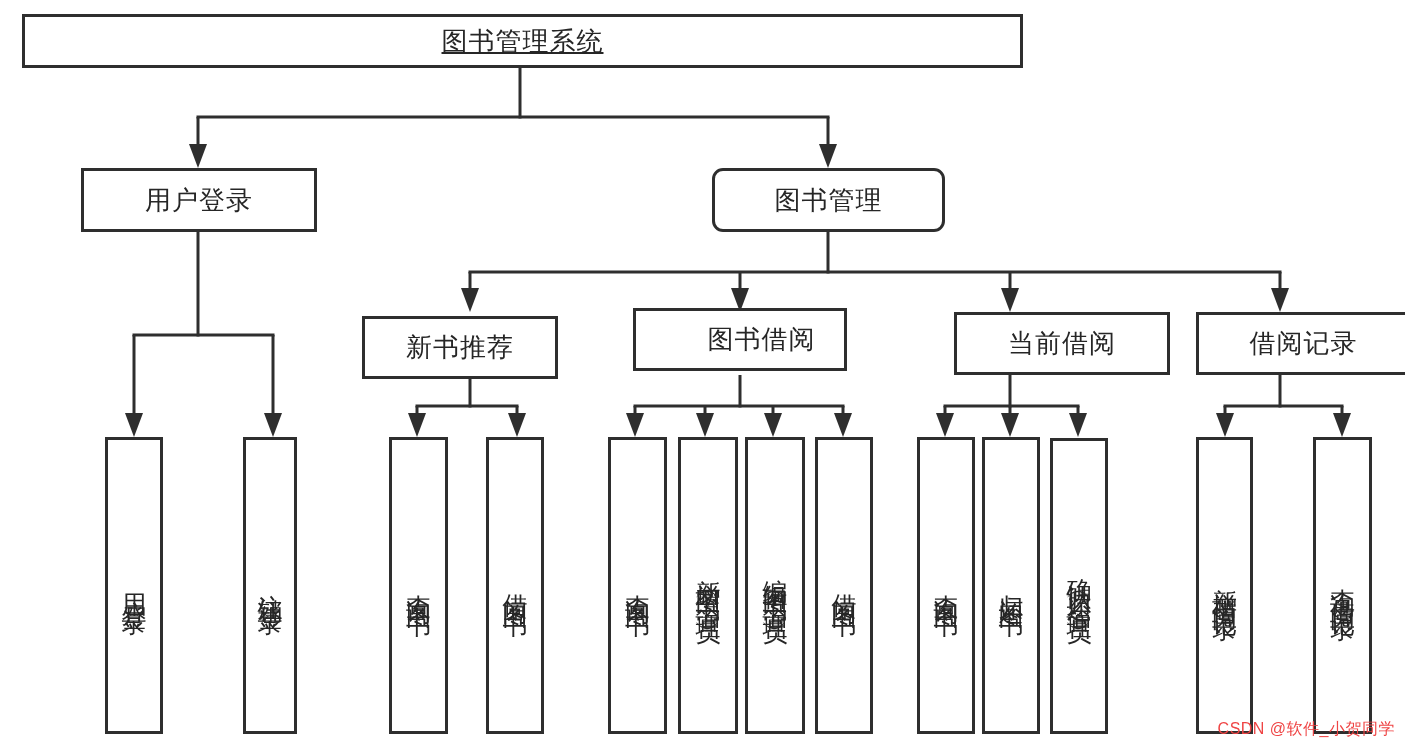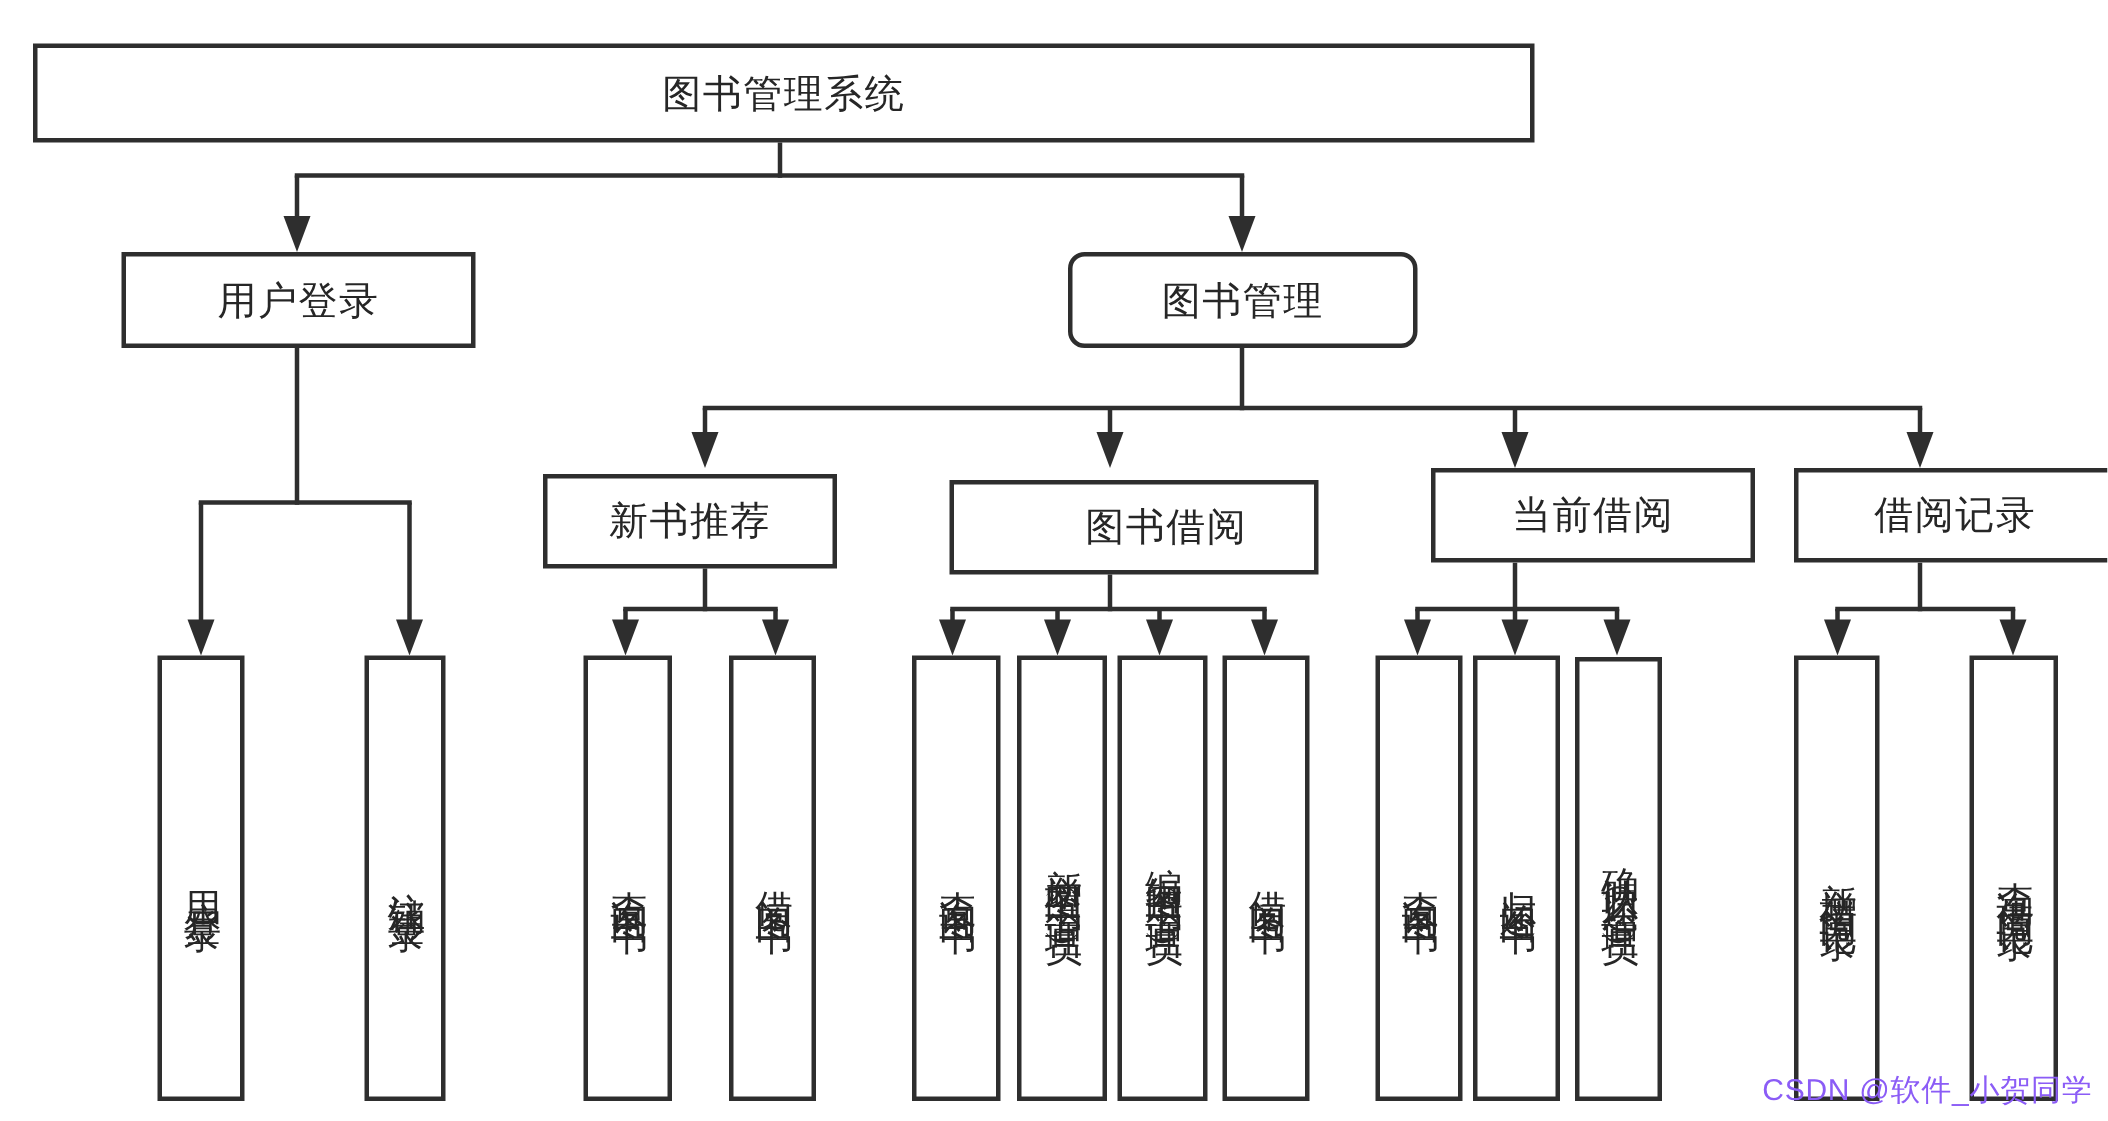--- a/index.html
+++ b/index.html
@@ -16,21 +16,21 @@
     color:#262626;z-index:2;
   }
   .node.h{font-size:26px;letter-spacing:1px;}
   .node.v{font-size:25px;}
   .node.v .vtext{
     writing-mode:vertical-rl;text-orientation:mixed;letter-spacing:6px;
     line-height:1;white-space:nowrap;
   }
   .watermark{
     position:absolute;right:10px;bottom:7px;z-index:5;
-    color:#8b5cf6;font-size:20px;letter-spacing:0.5px;white-space:nowrap;
+    color:#ef4444;font-size:16px;letter-spacing:0.5px;white-space:nowrap;
   }
 </style>
 </head>
 <body>
 
 <div class="canvas">
 
   <svg class="wires" viewBox="0 0 1405 747">
 
     <g>
@@ -100,35 +100,35 @@
     <g>
       <line x1="1280" y1="375" x2="1280" y2="407.5"></line>
       <line x1="1223.5" y1="406" x2="1343.5" y2="406"></line>
       <line x1="1225" y1="406" x2="1225" y2="419"></line>
         <polygon points="1216,413 1234,413 1225,437"></polygon>
       <line x1="1342" y1="406" x2="1342" y2="419"></line>
         <polygon points="1333,413 1351,413 1342,437"></polygon>
     </g>
   </svg>
 
-  <div class="node h" style="left:22px;top:29px;width:1001px;height:66px;">
+  <div class="node h" style="left:22px;top:14px;width:1001px;height:54px;text-decoration:underline;">
     <span>图书管理系统</span>
   </div>
 
   <div class="node h" style="left:81px;top:168px;width:236px;height:64px;">
     <span>用户登录</span>
   </div>
   <div class="node h" style="left:712px;top:168px;width:233px;height:64px;border-radius:11px;">
     <span>图书管理</span>
   </div>
 
   <div class="node h" style="left:362px;top:316px;width:196px;height:63px;">
     <span>新书推荐</span>
   </div>
-  <div class="node h" style="left:633px;top:320px;width:246px;height:63px;padding-left:43px;">
+  <div class="node h" style="left:633px;top:308px;width:214px;height:63px;padding-left:43px;">
     <span>图书借阅</span>
   </div>
   <div class="node h" style="left:954px;top:312px;width:216px;height:63px;">
     <span>当前借阅</span>
   </div>
   <div class="node h" style="left:1172px;top:312px;width:215px;height:63px;margin-left:24px;">
     <span>借阅记录</span>
   </div>
 
   <div class="node v" style="left:105px;top:437px;width:58px;height:297px;">

